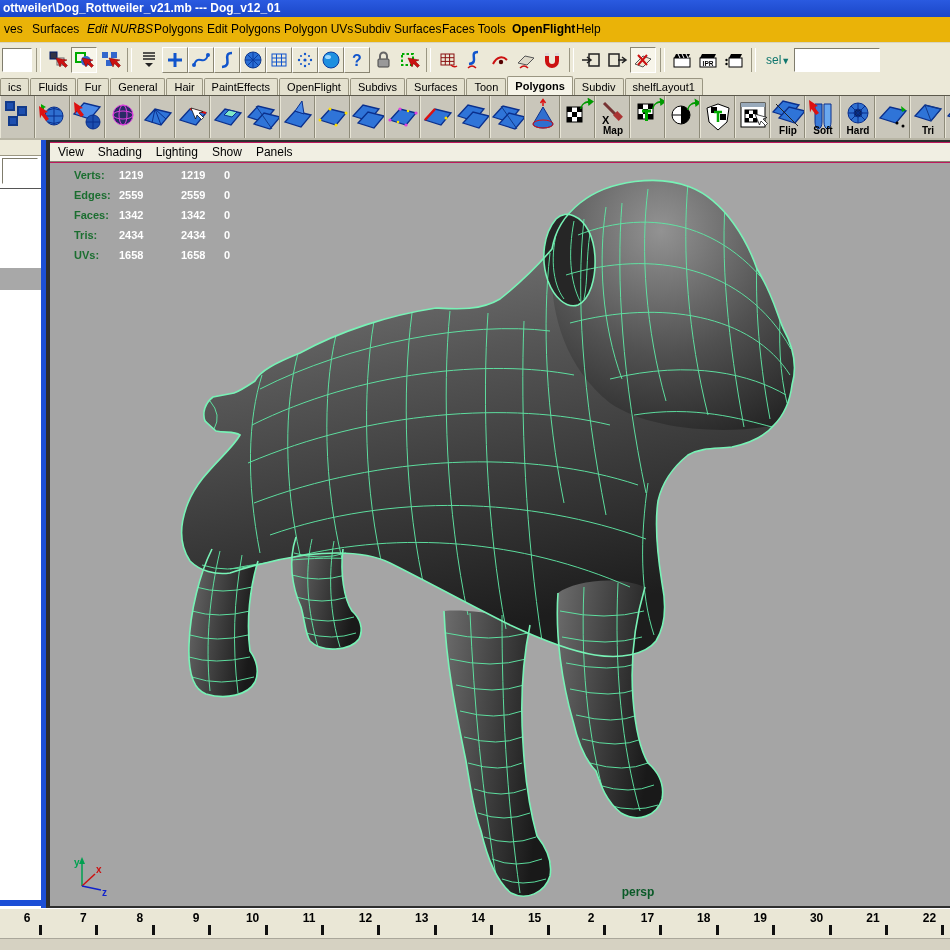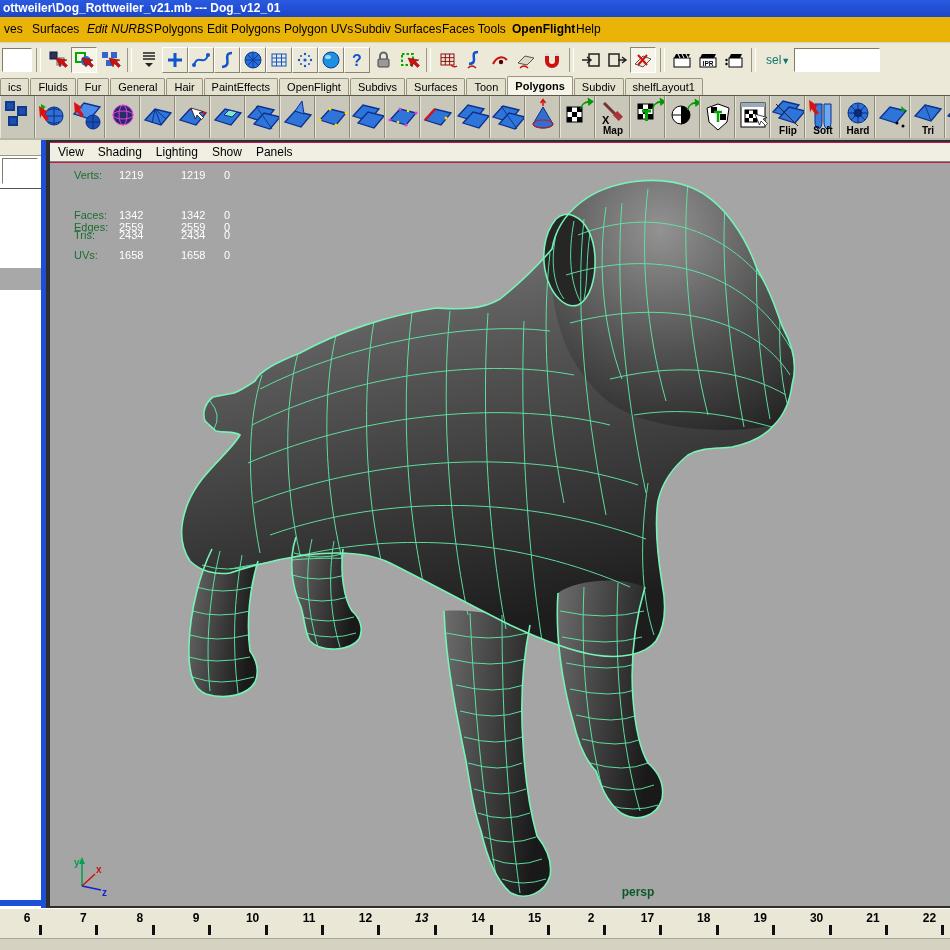--- a/index.html
+++ b/index.html
@@ -46,21 +46,21 @@
   #leftwin .rule{position:absolute;left:0;top:48px;width:41px;height:1px;background:#555;}
   #leftwin .selrow{position:absolute;left:0;top:128px;width:41px;height:22px;background:#a8a8a8;}
   
   #vpanel{left:46px;top:140px;width:912px;height:768px;background:#be185d;
     border-left:4px solid #2e2e2e;border-top:2px solid #2e2e2e;border-bottom:2px solid #2e2e2e;box-sizing:border-box;}
   #vmenubar{position:absolute;left:0;top:1px;width:100%;height:19px;background:#f1efe3;
     border-bottom:1px solid #8a8673;display:flex;gap:14px;padding-left:8px;box-sizing:border-box;}
   .vmenu{font-size:12px;color:#000;line-height:19px;}
   #canvas{position:absolute;left:0;top:21px;width:900px;height:743px;background:#a5a5a5;overflow:hidden;}
   
-  .hudrow{position:absolute;left:0;height:14px;font-size:11px;font-weight:normal;white-space:pre;text-align:right;}
+  .hudrow{position:absolute;left:0;height:14px;font-size:11px;font-weight:bold;white-space:pre;text-align:right;}
   .hudlabel{position:absolute;left:24px;color:#1b6e30;}
   .hudv1{position:absolute;left:69px;color:#fff;}
   .hudv2{position:absolute;left:131px;color:#fff;}
   .hudv3{position:absolute;left:174px;color:#fff;}
   #persp-label{position:absolute;left:548px;top:722px;width:80px;text-align:center;
      color:#0a5a28;font-size:12px;font-weight:bold;}
   
   #timeline{left:0;top:908px;width:950px;height:29px;background:#eae7d6;border-top:1px solid #fff;
     border-bottom:1px solid #9a9682;}
   .tick-num{position:absolute;top:2px;width:30px;margin-left:-15px;text-align:center;
@@ -534,21 +534,21 @@
       <span class="vmenu">View</span>
       <span class="vmenu">Shading</span>
       <span class="vmenu">Lighting</span>
       <span class="vmenu">Show</span>
       <span class="vmenu">Panels</span>
     </div>
   <div id="canvas">
 
     <div id="hud">
         <div class="hudrow" style="top: 6px; width: 220px;"><span class="hudlabel">Verts:</span><span class="hudv1">1219</span><span class="hudv2">1219</span><span class="hudv3">0</span></div>
-        <div class="hudrow" style="top: 26px; width: 220px; margin-top: 32px;"><span class="hudlabel">Edges:</span><span class="hudv1">2559</span><span class="hudv2">2559</span><span class="hudv3">0</span></div>
+        <div class="hudrow" style="top: 26px; width: 220px;"><span class="hudlabel">Edges:</span><span class="hudv1">2559</span><span class="hudv2">2559</span><span class="hudv3">0</span></div>
         <div class="hudrow" style="top: 46px; width: 220px;"><span class="hudlabel">Faces:</span><span class="hudv1">1342</span><span class="hudv2">1342</span><span class="hudv3">0</span></div>
         <div class="hudrow" style="top: 66px; width: 220px;"><span class="hudlabel">Tris:</span><span class="hudv1">2434</span><span class="hudv2">2434</span><span class="hudv3">0</span></div>
         <div class="hudrow" style="top: 86px; width: 220px;"><span class="hudlabel">UVs:</span><span class="hudv1">1658</span><span class="hudv2">1658</span><span class="hudv3">0</span></div>
       </div>
 
     <svg id="dogsvg" width="900" height="743" viewBox="0 0 900 743" style="position:absolute;left:0;top:0;">
       <defs>
         <linearGradient id="bodyg" x1="0" y1="0" x2="0.25" y2="1">
           <stop offset="0" stop-color="#8e8e8e"></stop>
             <stop offset="0.45" stop-color="#565656"></stop>
@@ -628,21 +628,21 @@
     <div class="tick-num" style="left: 139.8px;">8</div>
     <div class="tick-bar" style="left: 151.8px;"></div>
     <div class="tick-num" style="left: 196.2px;">9</div>
     <div class="tick-bar" style="left: 208.2px;"></div>
     <div class="tick-num" style="left: 252.6px; text-align: center;">10</div>
     <div class="tick-bar" style="left: 264.6px;"></div>
     <div class="tick-num" style="left: 309px;">11</div>
     <div class="tick-bar" style="left: 321px;"></div>
     <div class="tick-num" style="left: 365.4px;">12</div>
     <div class="tick-bar" style="left: 377.4px;"></div>
-    <div class="tick-num" style="left: 421.8px; font-style: italic;">13</div>
+    <div class="tick-num" style="left: 421.8px;">13</div>
     <div class="tick-bar" style="left: 433.8px;"></div>
     <div class="tick-num" style="left: 478.2px;">14</div>
     <div class="tick-bar" style="left: 490.2px;"></div>
     <div class="tick-num" style="left: 534.6px;">15</div>
     <div class="tick-bar" style="left: 546.6px;"></div>
     <div class="tick-num" style="left: 591px;">2</div>
     <div class="tick-bar" style="left: 603px;"></div>
     <div class="tick-num" style="left: 647.4px;">17</div>
     <div class="tick-bar" style="left: 659.4px;"></div>
     <div class="tick-num" style="left: 703.8px;">18</div>

